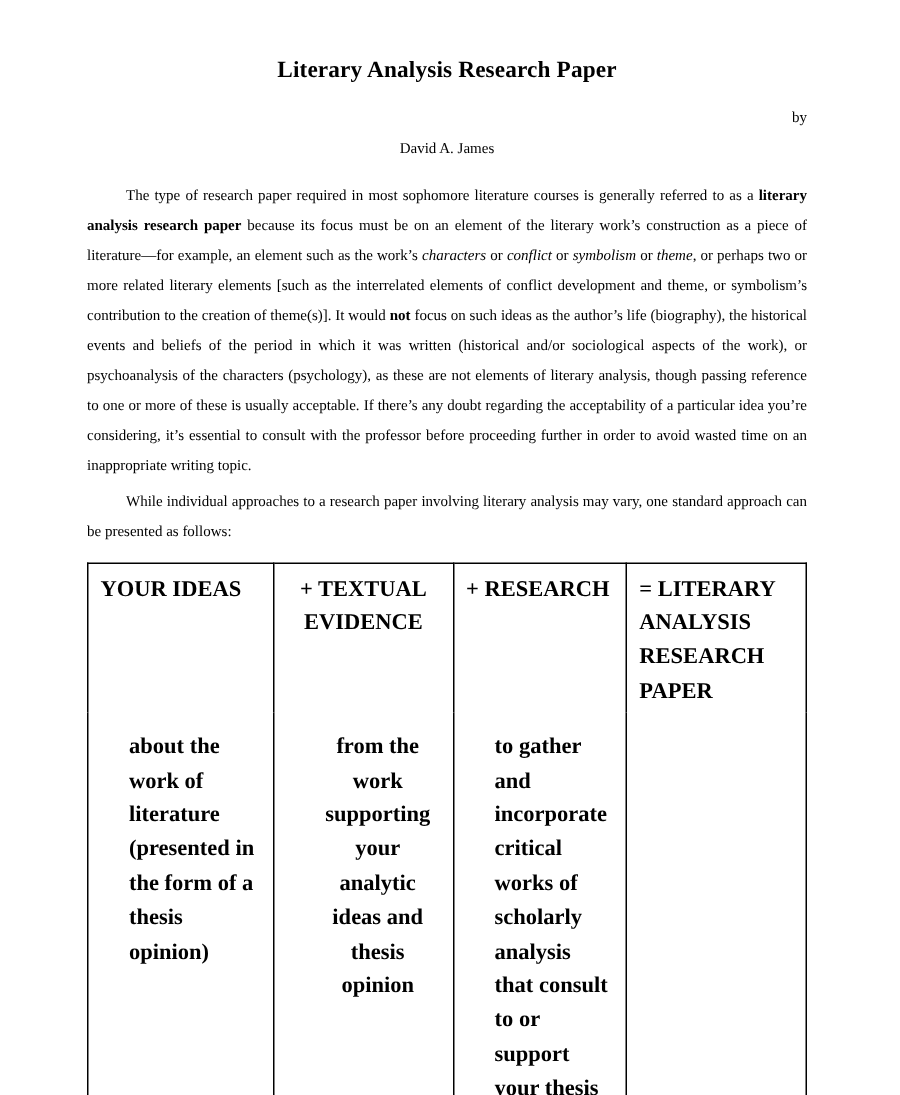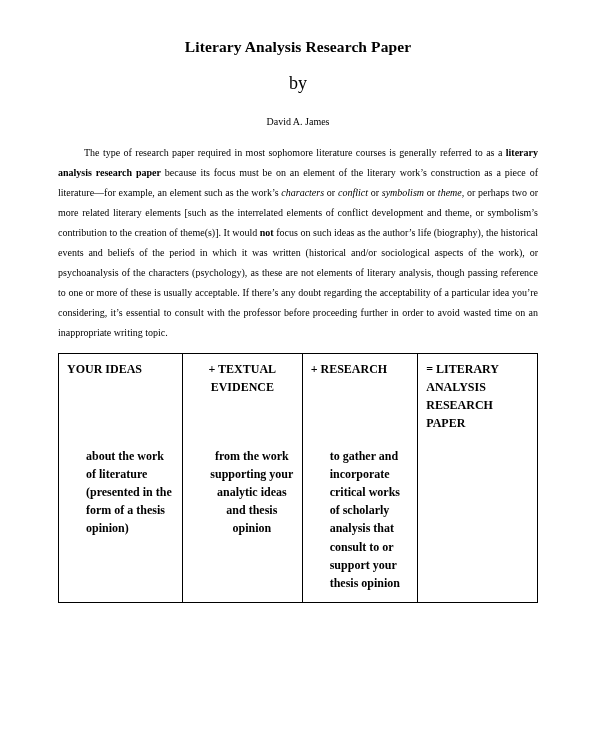--- a/index.html
+++ b/index.html
@@ -24,23 +24,23 @@
   }
   .doc-title {
     text-align: center;
     font-size: 15.5px;
     font-weight: bold;
     letter-spacing: 0.1px;
     margin: 0 0 16px 0;
     line-height: 1.2;
   }
   .byline-word {
-    text-align: center;
-    font-size: 18px;
-    margin: 0 0 22px 0;
+    text-align: right;
+    font-size: 10px;
+    margin: 0 0 10px 0;
   }
   .author {
     text-align: center;
     font-size: 10px;
     margin: 0 0 16px 0;
   }
   p.body-par {
     font-size: 10px;
     line-height: 2.0;
     margin: 0 0 4px 0;
@@ -58,21 +58,21 @@
     border-collapse: collapse;
     margin-top: 10px;
     margin-bottom: 14px;
     table-layout: fixed;
   }
   table.ideas-table td,
   table.ideas-table th {
     border: 1px solid #000000;
     vertical-align: top;
     padding: 6px 8px 10px 8px;
-    font-size: 12px;
+    font-size: 15px;
     font-weight: bold;
     line-height: 1.52;
   }
   table.ideas-table thead th {
     border-bottom: none;
     padding-bottom: 2px;
     height: 48px;
   }
   table.ideas-table tbody td {
     border-top: none;
@@ -92,20 +92,21 @@
 <div class="page">
 
   <h1 class="doc-title">Literary Analysis Research Paper</h1>
 
   <div class="byline-word">by</div>
 
   <div class="author">David A. James</div>
 
   <p class="body-par indent"><span>The type of research paper required in most sophomore literature courses is generally referred to as a </span><span class="b">literary analysis research paper</span><span> because its focus must be on an element of the literary work’s construction as a piece of literature—for example, an element such as the work’s </span><span class="i">characters</span><span> or </span><span class="i">conflict</span><span> or </span><span class="i">symbolism</span><span> or </span><span class="i">theme</span><span>, or perhaps two or more related literary elements [such as the interrelated elements of conflict development and theme, or symbolism’s contribution to the creation of theme(s)]. It would </span><span class="b">not</span><span> focus on such ideas as the author’s life (biography), the historical events and beliefs of the period in which it was written (historical and/or sociological aspects of the work), or psychoanalysis of the characters (psychology), as these are not elements of literary analysis, though passing reference to one or more of these is usually acceptable. If there’s any doubt regarding the acceptability of a particular idea you’re considering, it’s essential to consult with the professor before proceeding further in order to avoid wasted time on an inappropriate writing topic.</span></p>
 
+  <p class="body-par indent">While individual approaches to a research paper involving literary analysis may vary, one standard approach can be presented as follows:</p>
 
   <table class="ideas-table">
     <thead>
       <tr>
         <th class="col-0">YOUR IDEAS</th>
         <th class="col-1">+ TEXTUAL EVIDENCE</th>
         <th class="col-2">+ RESEARCH</th>
         <th class="col-3">= LITERARY ANALYSIS RESEARCH PAPER</th>
       </tr>
     </thead>

